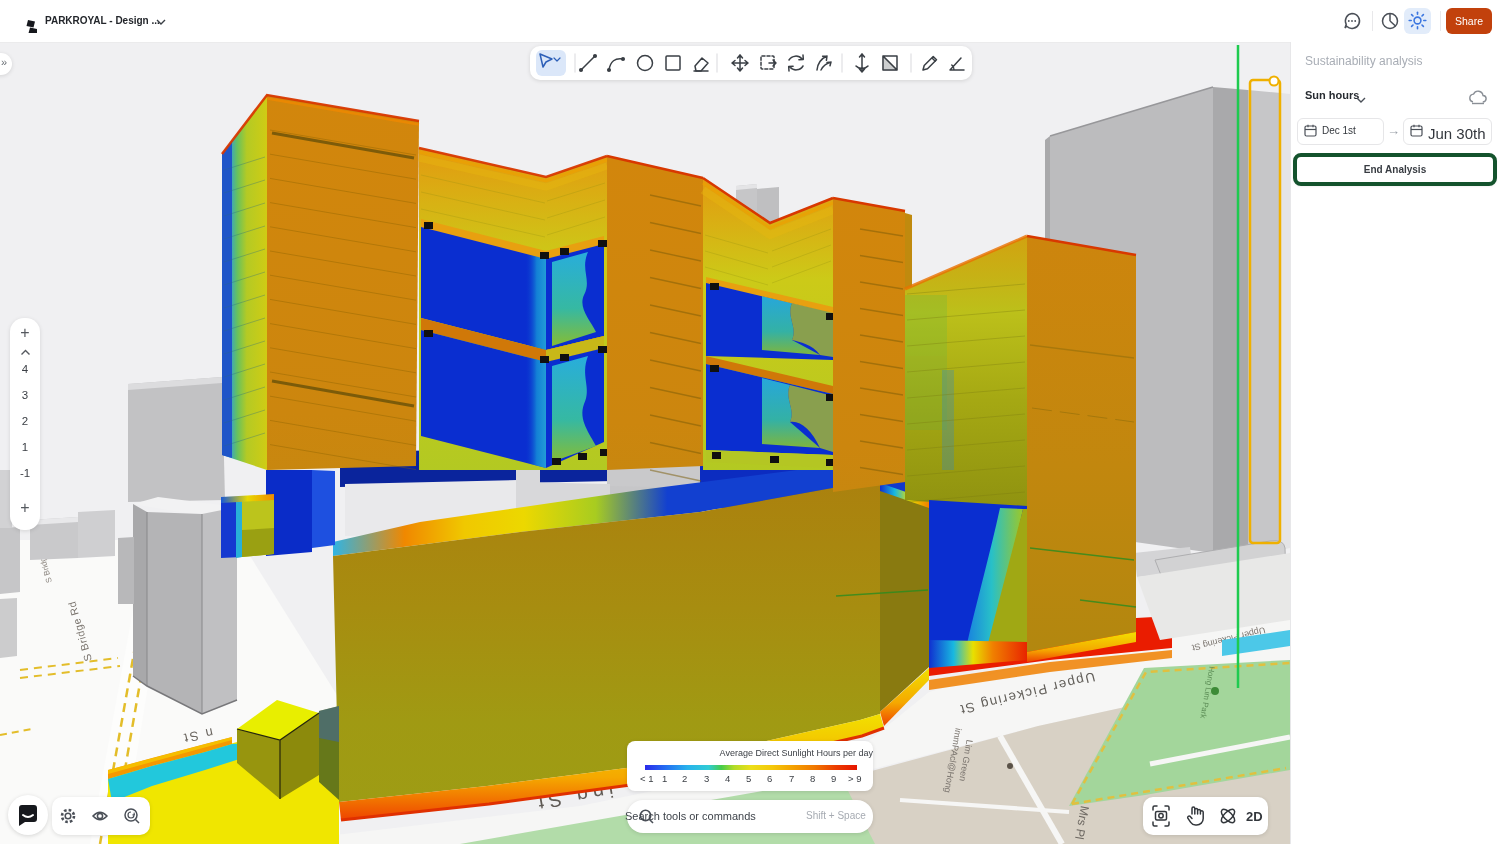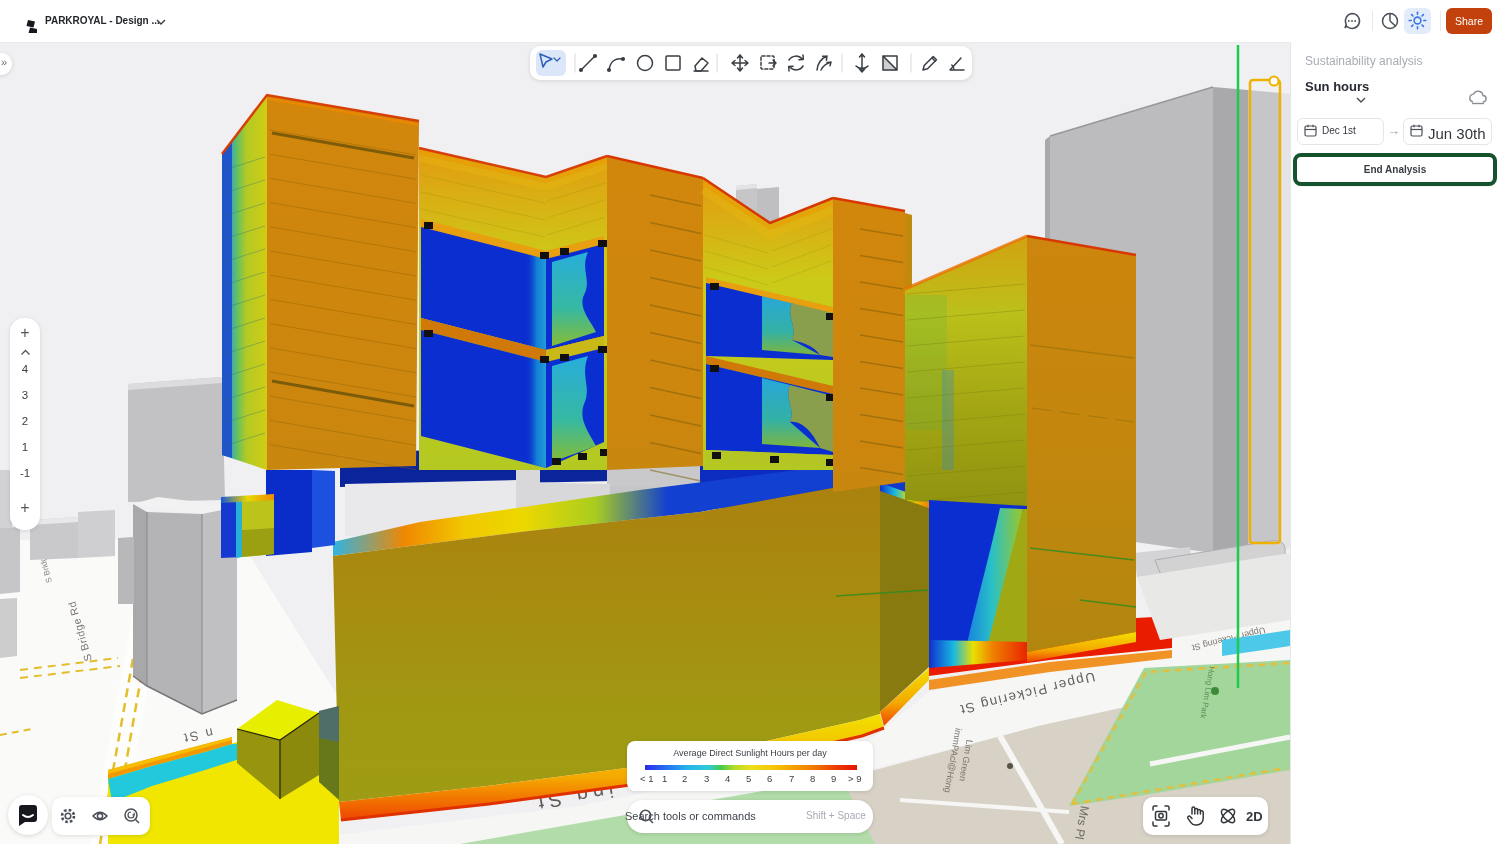--- a/index.html
+++ b/index.html
@@ -389,21 +389,21 @@
           <line x1="15" y1="15" x2="16.4" y2="16.4"></line>
  <line x1="4.6" y1="16.4" x2="6" y2="15"></line>
           <line x1="15" y1="6" x2="16.4" y2="4.6"></line>
         </g>
 </svg>
 <div class="abs" style="left:1440px;top:11px;width:1px;height:20px;background:#e8e8ea;"></div>
 <div class="abs" style="left:1446px;top:8px;width:46px;height:26px;background:#c2410c;border-radius:6px;color:#fff;font-size:10.5px;text-align:center;line-height:26px;">Share</div>
 </div>
 <div class="abs" style="left:1290px;top:42px;width:210px;height:802px;background:#fff;border-left:1px solid #e7e7e9;">
 <div class="abs" style="left:14px;top:12px;font-size:12px;color:#a8adb5;">Sustainability analysis</div>
-<div class="abs" style="left:14px;top:37px;font-size:13px;font-weight:700;color:#272b31;">Sun hours</div>
+<div class="abs" style="left:14px;top:47px;font-size:11px;font-weight:700;color:#272b31;">Sun hours</div>
 <svg class="abs" style="left:64px;top:52px" width="12" height="12" viewBox="0 0 12 12">
         <path d="M2,4 L6,8 L10,4" stroke="#4a4f57" stroke-width="1.4" fill="none"></path>
       </svg>
 <svg class="abs" style="left:178px;top:48px" width="18" height="16" viewBox="0 0 18 16">
  <path d="M4,12 a4,4 0 0 1 .5-7.9 a5,5 0 0 1 9.5,1.4 a3.2,3.2 0 0 1 -.3,6.5" fill="none" stroke="#8a8f96" stroke-width="1.4"></path>
  <line x1="3" y1="13.5" x2="15" y2="13.5" stroke="#8a8f96" stroke-width="1.4"></line>
 </svg>
 <div class="abs" style="left:6px;top:76px;width:85px;height:25px;border:1px solid #e6e6e8;border-radius:6px;background:#fff;"></div>
 <svg class="abs" style="left:13px;top:82px" width="13" height="13" viewBox="0 0 13 13">
  <rect x="1" y="2" width="11" height="10" rx="1.5" fill="none" stroke="#4a4f57" stroke-width="1.2"></rect>
@@ -482,21 +482,21 @@
  <circle cx="16" cy="19" r="6" stroke-width="2.6" stroke-dasharray="2.6 2.1"></circle>
  <path d="M41,19 q7,-7.5 14,0 q-7,7.5 -14,0 Z"></path>
  <circle cx="48" cy="19" r="2.6"></circle>
  <circle cx="79" cy="18" r="6"></circle>
  <path d="M83.5,22.5 L87,26"></path>
  <path d="M79,15 a3,3 0 1 0 3,3" stroke-width="1.2"></path>
         <path d="M82,15.6 l0.4,2 l-2,0.4" stroke-width="1.1"></path>
 </g>
     </svg>
 <div class="card abs" style="left:627px;top:741px;width:246px;height:50px;border-radius:8px;"></div>
-<div class="abs" style="left:627px;top:748px;width:246px;text-align:center;font-size:9px;color:#3a3e44;">Average Direct Sunlight Hours per day</div>
+<div class="abs" style="left:627px;top:748px;width:246px;text-align:right;font-size:9px;color:#3a3e44;">Average Direct Sunlight Hours per day</div>
 <svg class="abs" style="left:645px;top:765px" width="212" height="5">
       <rect width="212" height="5" fill="url(#lg2)"></rect>
 <defs>
         <linearGradient id="lg2" x1="0" y1="0" x2="1" y2="0">
  <stop offset="0" stop-color="#2b2bea"></stop>
           <stop offset="0.1" stop-color="#2470f2"></stop>
  <stop offset="0.2" stop-color="#28b2ec"></stop>
           <stop offset="0.3" stop-color="#30ccd4"></stop>
  <stop offset="0.36" stop-color="#46cc4a"></stop>
           <stop offset="0.42" stop-color="#b2dc28"></stop>

